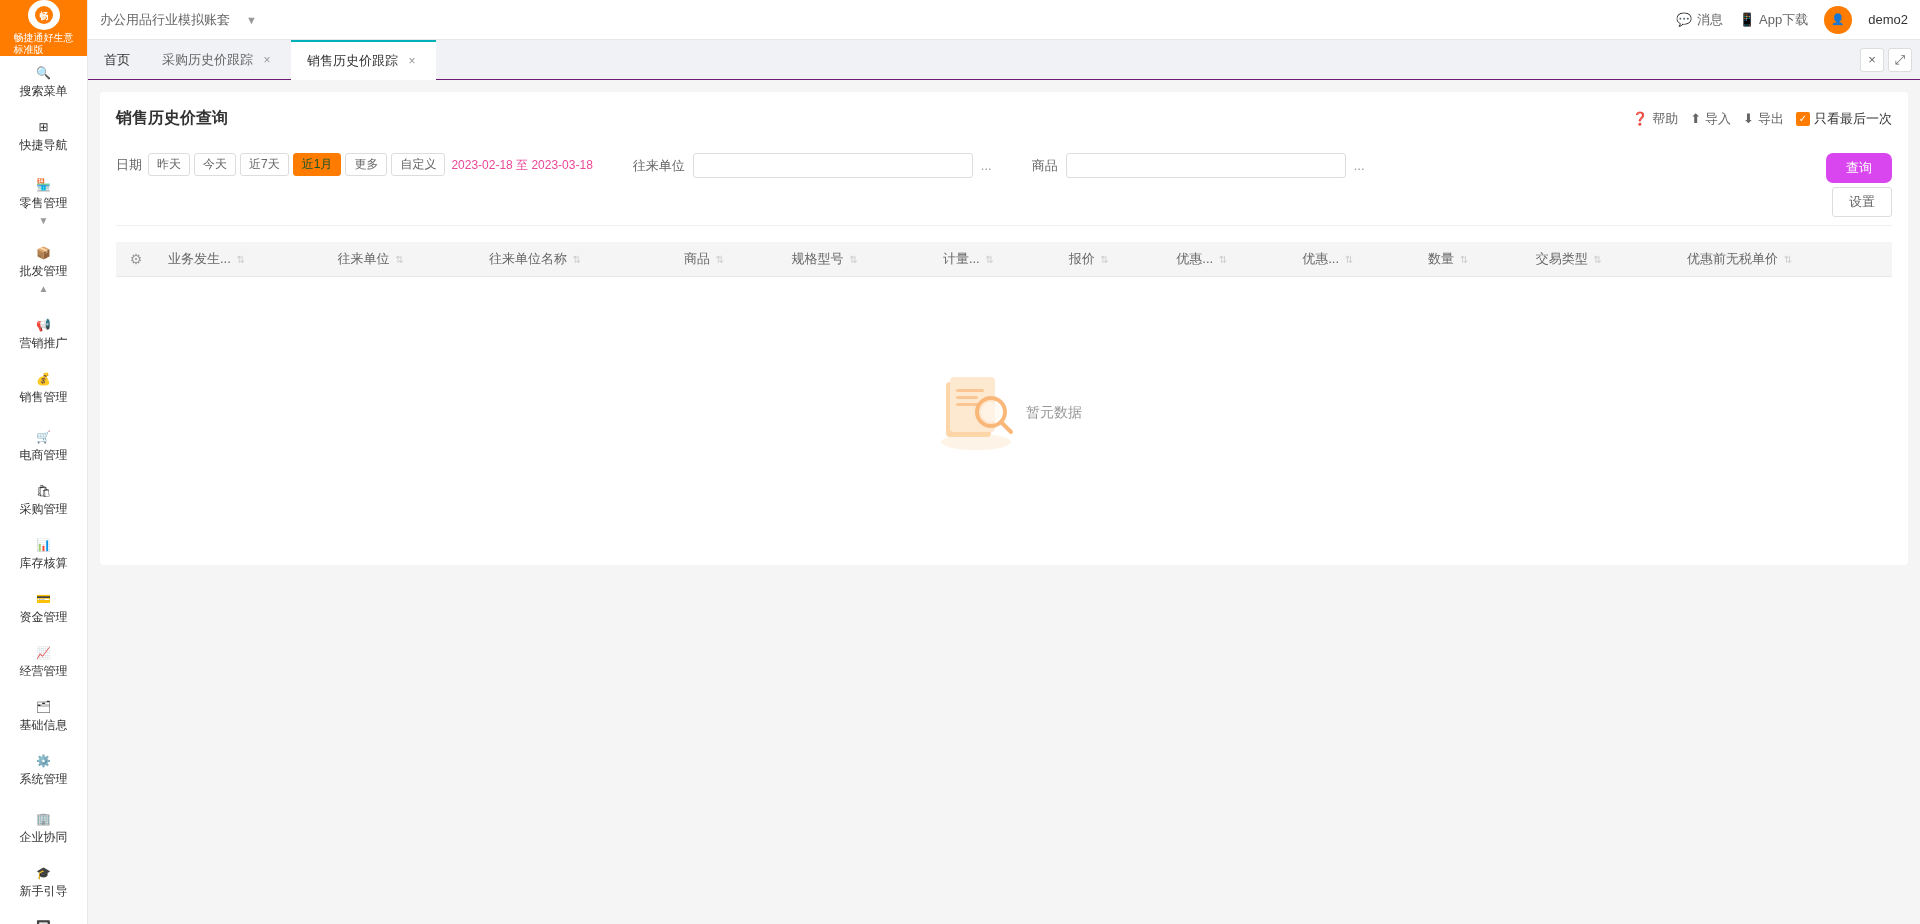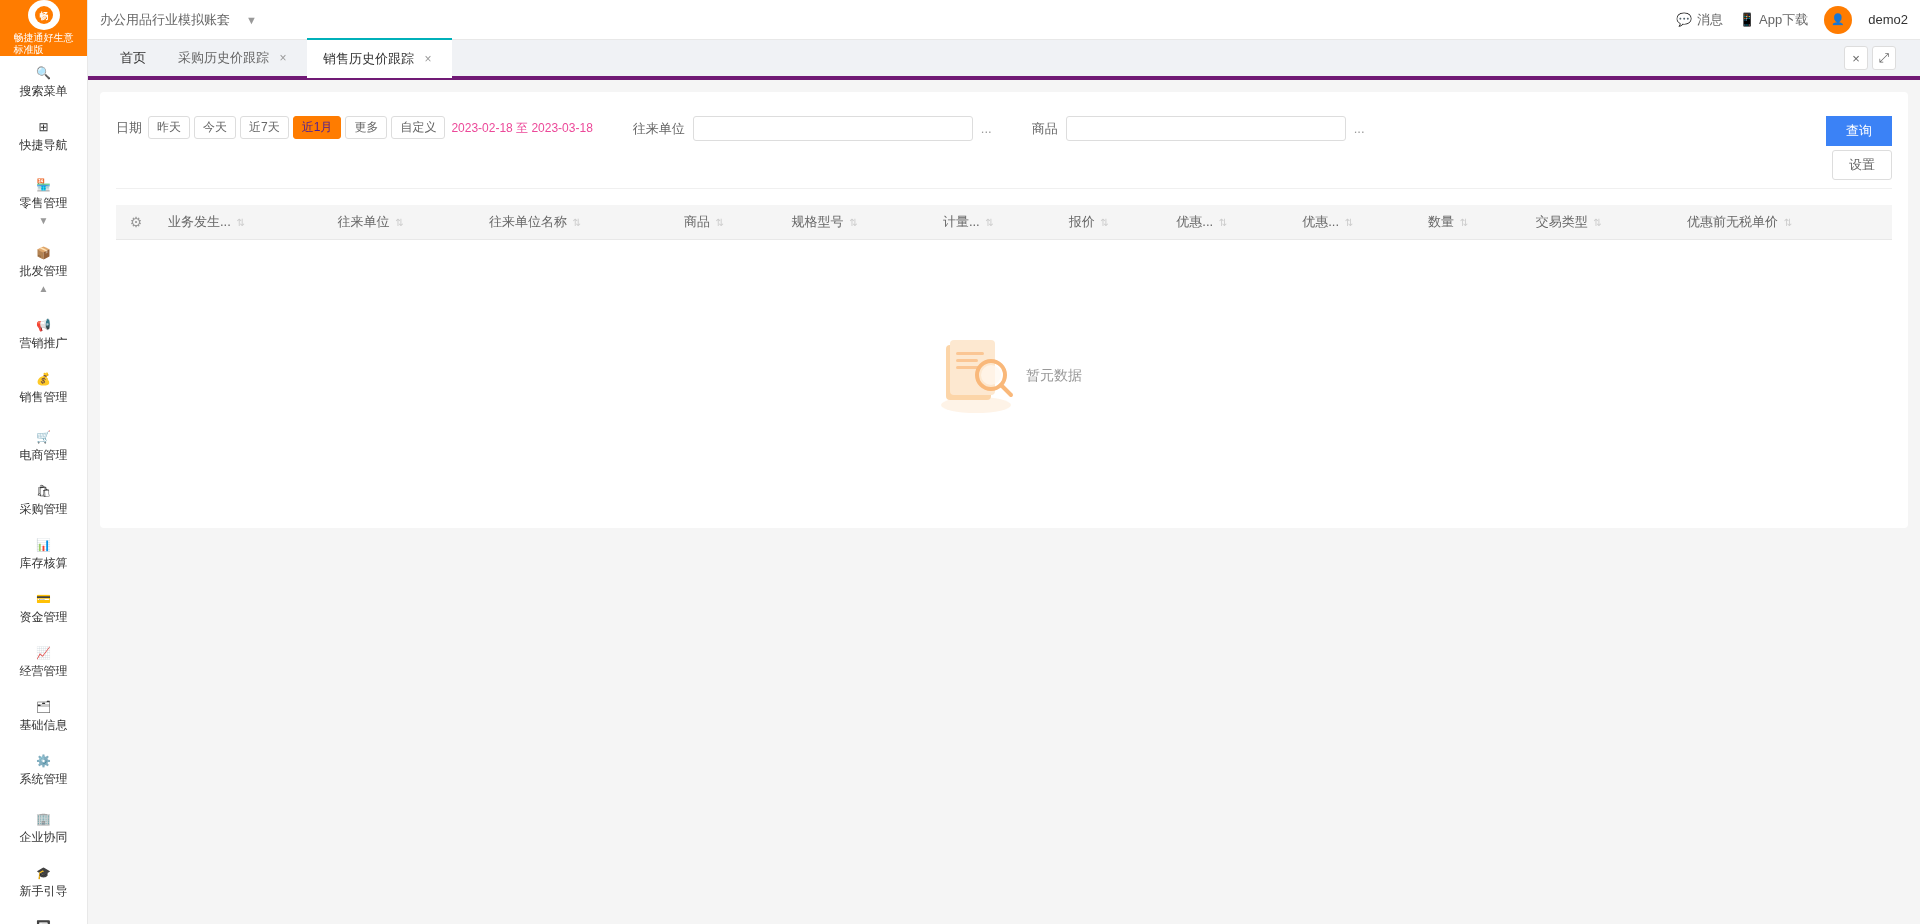--- a/index.html
+++ b/index.html
@@ -21,21 +21,21 @@
 
     
     .topbar { height: 40px; background: #fff; border-bottom: 1px solid #e8e8e8; display: flex; align-items: center; padding: 0 12px; gap: 8px; flex-shrink: 0; }
     .topbar-left { display: flex; align-items: center; gap: 8px; flex: 1; }
     .topbar-selector { display: flex; align-items: center; gap: 12px; color: #666; font-size: 13px; cursor: pointer; }
     .topbar-right { display: flex; align-items: center; gap: 16px; }
     .topbar-btn { display: flex; align-items: center; gap: 4px; color: #666; font-size: 13px; cursor: pointer; }
     .user-avatar { width: 28px; height: 28px; border-radius: 50%; background: #ff7c00; display: flex; align-items: center; justify-content: center; color: #fff; font-size: 11px; }
 
     
-    .tabbar { height: 40px; background: #f0f2f5; display: flex; align-items: center; padding: 16px; flex-shrink: 0; border-bottom: 4px solid #701a75; }
+    .tabbar { height: 40px; background: #f0f2f5; display: flex; align-items: center; padding: 0; flex-shrink: 0; border-bottom: 1px solid #701a75; }
     .tab { height: 40px; padding: 0 16px; display: flex; align-items: center; gap: 6px; cursor: pointer; font-size: 13px; color: #666; background: transparent; border: none; white-space: nowrap; }
     .tab.home { background: transparent; color: #333; }
     .tab.active { background: #fff; color: #333; border-top: 2px solid #00b0b9; }
     .tab-close { font-size: 12px; color: #999; cursor: pointer; display: flex; align-items: center; justify-content: center; width: 16px; height: 16px; border-radius: 50%; }
     .tabbar-actions { margin-left: auto; display: flex; align-items: center; gap: 4px; padding-right: 8px; }
     .tabbar-action-btn { width: 24px; height: 24px; display: flex; align-items: center; justify-content: center; cursor: pointer; color: #666; border: 1px solid #ddd; border-radius: 3px; background: #fff; }
 
     
     .content { flex: 1; background: #f5f5f5; padding: 12px; overflow: auto; }
     .page-panel { background: #fff; border-radius: 4px; padding: 16px; }
@@ -48,25 +48,25 @@
     .checkbox-label { display: flex; align-items: center; gap: 4px; color: #333; font-size: 13px; cursor: pointer; }
     .checkbox-checked { width: 14px; height: 14px; background: #ff7c00; border-radius: 2px; display: flex; align-items: center; justify-content: center; }
     .checkbox-checked::after { content: '✓'; color: #fff; font-size: 10px; }
 
     
     .filter-bar { display: flex; align-items: flex-start; gap: 16px; margin-bottom: 16px; flex-wrap: wrap; padding: 8px 0; border-bottom: 1px solid #f0f0f0; }
     .filter-group { display: flex; align-items: center; gap: 6px; }
     .filter-label { color: #666; font-size: 13px; white-space: nowrap; }
     .filter-date-options { display: flex; align-items: center; gap: 4px; flex-wrap: wrap; }
     .date-btn { padding: 2px 8px; border: 1px solid #ddd; border-radius: 3px; cursor: pointer; font-size: 12px; color: #666; background: #fff; }
-    .date-btn.active { background: #ff7c00; color: #4c1d95; border-color: #ff7c00; }
+    .date-btn.active { background: #ff7c00; color: #14532d; border-color: #ff7c00; }
     .date-range { color: #ec4899; font-size: 12px; margin-top: 2px; }
     .filter-input { border: 1px solid #ddd; border-radius: 3px; padding: 4px 8px; font-size: 13px; width: 200px; outline: none; color: #333; }
     .filter-dots { color: #999; font-size: 13px; }
-    .search-btn { background: #3b82f6; color: #fff; border: none; border-radius: 0; padding: 6px 20px; font-size: 13px; cursor: pointer; white-space: nowrap; }
+    .search-btn { background: #d946ef; color: #fff; border: none; border-radius: 7px; padding: 6px 20px; font-size: 13px; cursor: pointer; white-space: nowrap; }
     .settings-btn { background: #fff; color: #666; border: 1px solid #ddd; border-radius: 3px; padding: 5px 16px; font-size: 13px; cursor: pointer; }
 
     
     .table-container { overflow-x: auto; }
     table { width: 100%; border-collapse: collapse; font-size: 13px; }
     thead tr { background: #f5f5f5; }
     th { padding: 8px 12px; text-align: left; color: #666; font-weight: normal; border-bottom: 1px solid #e8e8e8; white-space: nowrap; cursor: pointer; user-select: none; }
     th .sort-icon { color: #ccc; font-size: 10px; margin-left: 2px; }
     .th-gear { width: 40px; text-align: center; }
     .gear-icon { color: #999; cursor: pointer; font-size: 14px; }
@@ -216,20 +216,41 @@
       </div>
       <div class="tabbar-action-btn">
         <span>⤢</span>
       </div>
     </div>
   </div>
 
   <div class="content">
     <div class="page-panel">
 
+      <div class="page-header">
+        <div class="page-title">销售历史价查询</div>
+        <div class="page-actions">
+          <div class="page-action-btn">
+            <span>❓</span>
+            <span>帮助</span>
+          </div>
+          <div class="page-action-btn">
+            <span>⬆</span>
+            <span>导入</span>
+          </div>
+          <div class="page-action-btn">
+            <span>⬇</span>
+            <span>导出</span>
+          </div>
+          <div class="checkbox-label">
+            <div class="checkbox-checked"></div>
+            <span>只看最后一次</span>
+          </div>
+        </div>
+      </div>
 
       <div class="filter-bar">
         <div class="filter-group">
           <span class="filter-label">日期</span>
           <div class="filter-date-options">
             <button class="date-btn">昨天</button>
             <button class="date-btn">今天</button>
             <button class="date-btn">近7天</button>
             <button class="date-btn active">近1月</button>
             <button class="date-btn">更多</button>

